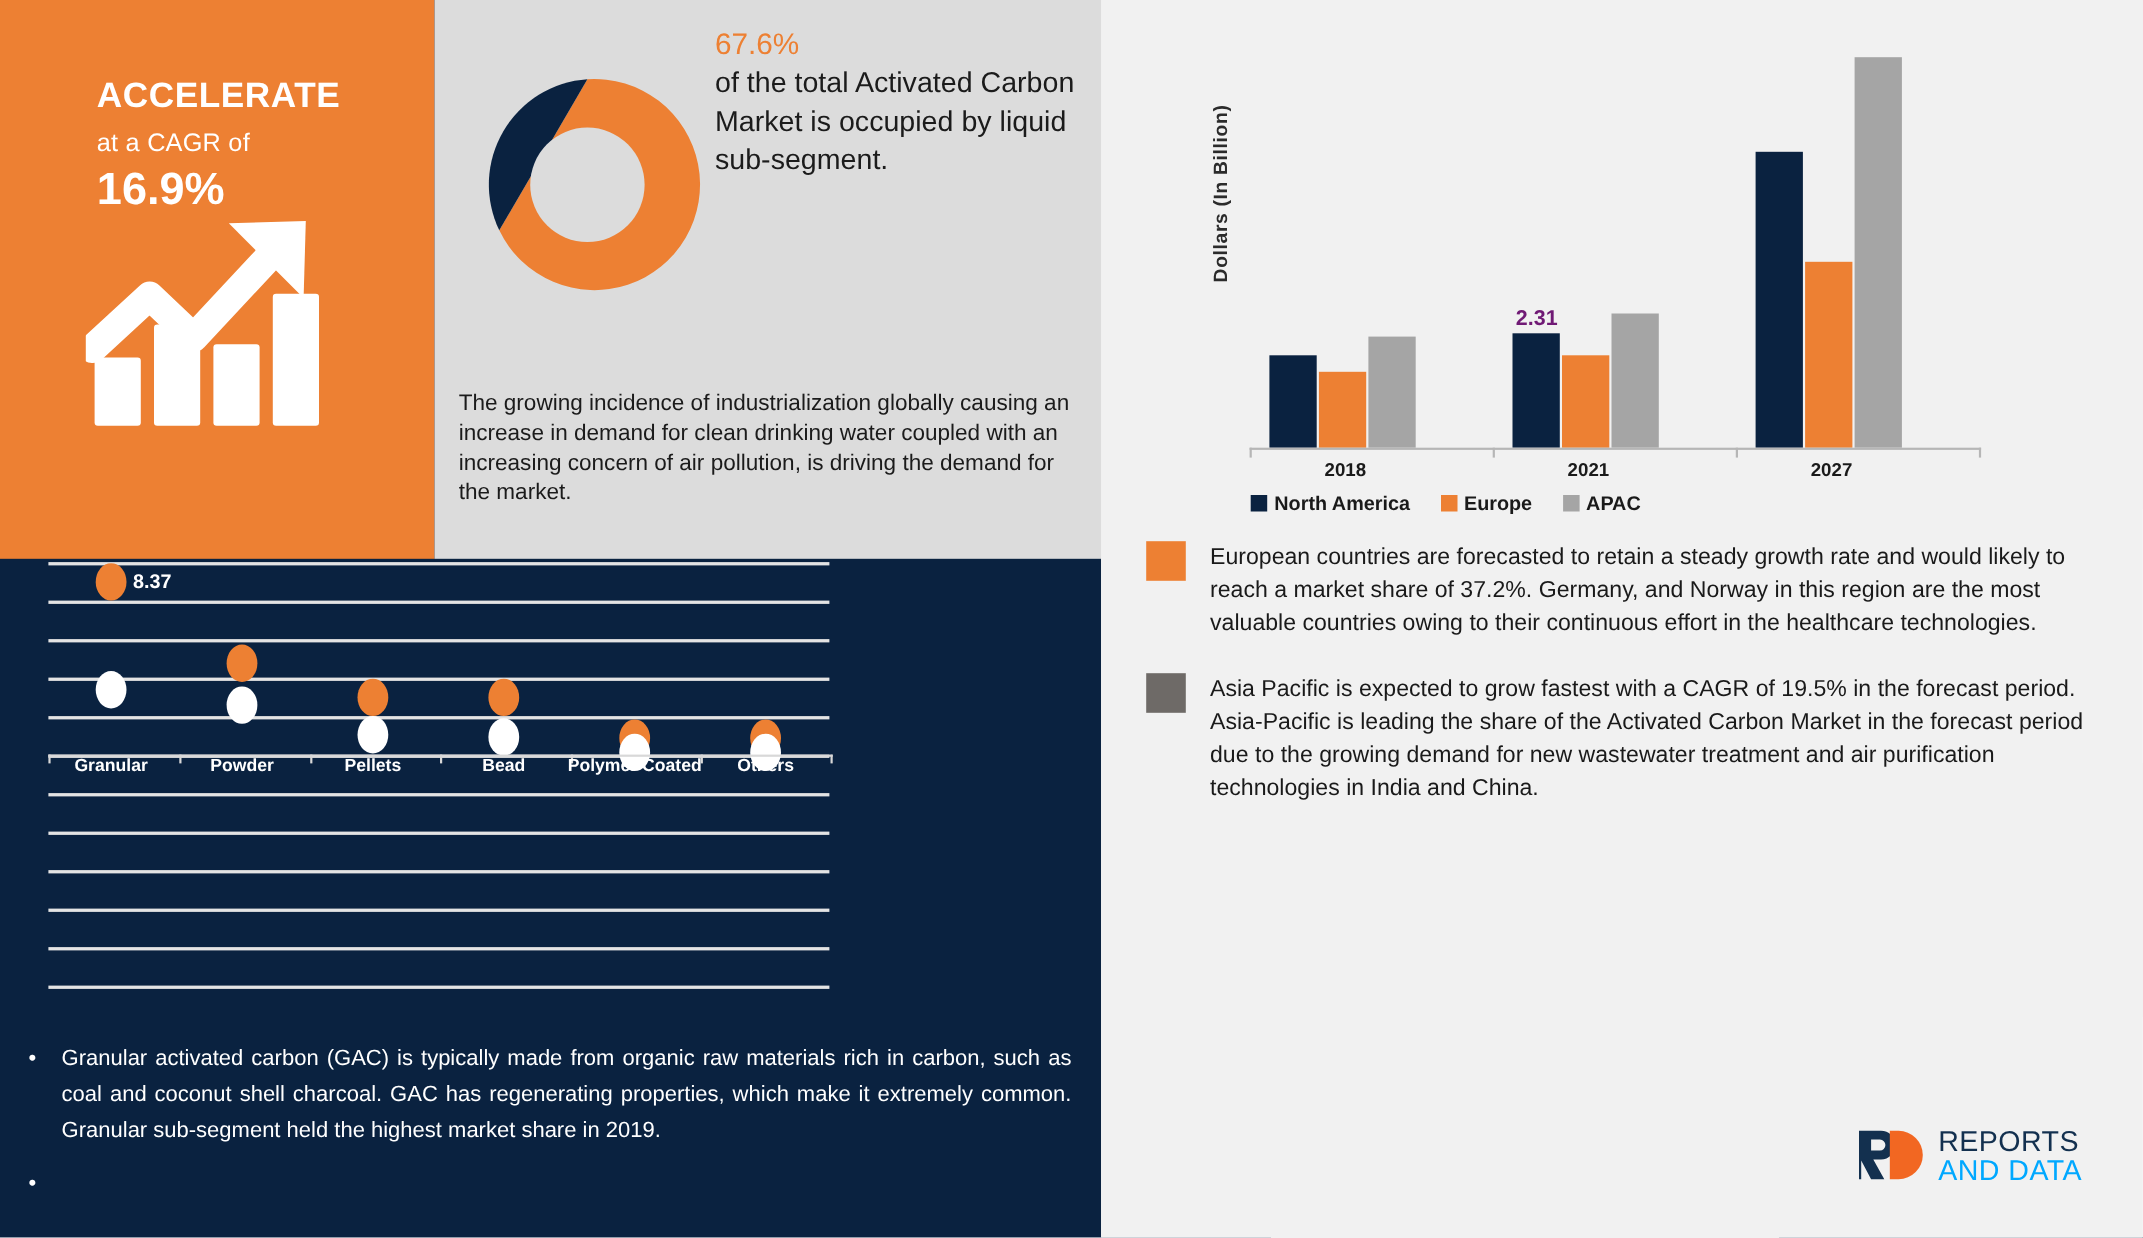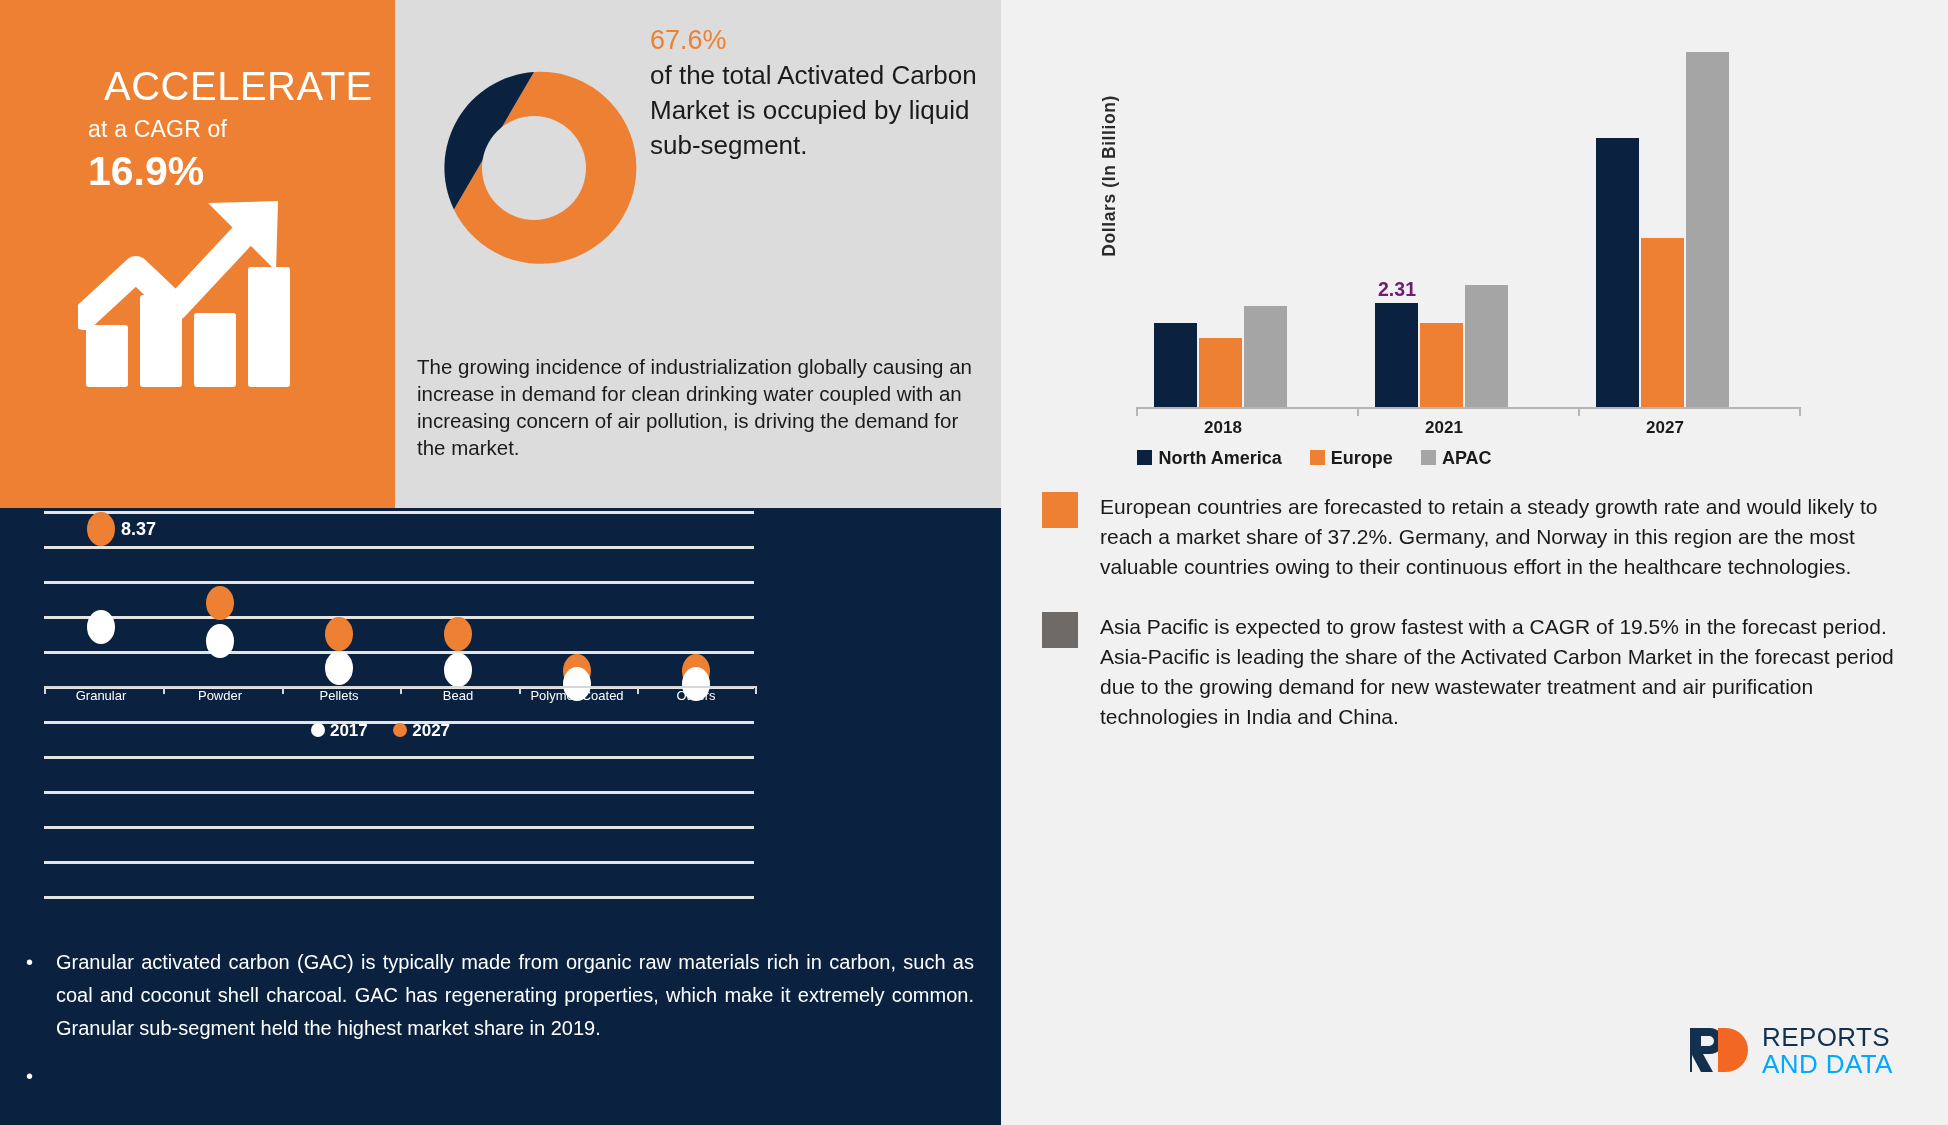--- a/index.html
+++ b/index.html
@@ -14,21 +14,21 @@
   
   .left-col { position: absolute; left: 0; top: 0; width: 1001px; height: 1125px; background: #0a2240; }
 
   
   .cagr-panel {
     position: absolute; left: 0; top: 0; width: 395px; height: 508px;
     background: #ed8033; color: #ffffff;
     padding: 56px 0 0 88px;
   }
   .cagr-line { font-size: 23px; line-height: 30px; font-weight: 400; letter-spacing: .2px; }
-  .cagr-accelerate { font-size: 40px; font-weight: 400; line-height: 52px; letter-spacing: .5px; margin: 4px 16px 2px; }
+  .cagr-accelerate { font-size: 32px; font-weight: 700; line-height: 52px; letter-spacing: .5px; margin: 4px 0 2px; }
   .cagr-pct { font-size: 41px; font-weight: 700; line-height: 50px; margin-top: 2px; }
   .growth-icon { position: absolute; left: 78px; top: 195px; width: 240px; height: 200px; }
 
   
   .donut-panel {
     position: absolute; left: 395px; top: 0; width: 606px; height: 508px;
     background: #dcdcdc;
   }
   .donut-wrap { position: absolute; left: 33px; top: 62px; width: 212px; height: 212px; }
   .donut-text { position: absolute; left: 255px; top: 22px; width: 335px; }
@@ -41,21 +41,21 @@
 
   
   .dotplot { position: absolute; left: 0; top: 508px; width: 1001px; height: 250px; }
   .grid-line { position: absolute; left: 44px; width: 710px; height: 3px; background: #e4e4e4; }
   .dot { position: absolute; border-radius: 50%; transform: translate(-50%, -50%); }
   .dot.y2017 { background: #ffffff; }
   .dot.y2027 { background: #ed8033; }
   .dot-label { position: absolute; color: #ffffff; font-size: 18px; font-weight: 700; transform: translateY(-50%); }
   .x-axis { position: absolute; left: 44px; width: 713px; height: 2px; background: #d8d8d8; }
   .tick { position: absolute; width: 2px; height: 8px; background: #d8d8d8; }
-  .cat-label { position: absolute; color: #ffffff; font-size: 13px; font-weight: 400; transform: translateX(-50%); text-align: left; white-space: nowrap; }
+  .cat-label { position: absolute; color: #ffffff; font-size: 16px; font-weight: 700; transform: translateX(-50%); text-align: left; white-space: nowrap; }
   .dp-legend { position: absolute; left: 0; width: 1001px; text-align: center; color: #ffffff; font-size: 17px; font-weight: 700; }
   .dp-legend .swatch { display: inline-block; width: 14px; height: 14px; border-radius: 50%; vertical-align: -1px; margin-right: 5px; }
   .dp-legend .sw-2017 { background: #ffffff; }
   .dp-legend .sw-2027 { background: #ed8033; }
   .dp-legend .gap { display: inline-block; width: 16px; }
 
   
   .left-bullets { position: absolute; left: 26px; top: 946px; width: 948px; color: #ffffff; }
   .lb-item { display: flex; margin-bottom: 15px; }
   .lb-dot { flex: 0 0 30px; font-size: 20px; line-height: 33px; }
@@ -180,25 +180,20 @@
       <div class="tick" style="left:637px; top:178px;"></div>
       <div class="tick" style="left:755px; top:178px;"></div>
 
       <div class="cat-label" style="left:101px; top:180px;">Granular</div>
       <div class="cat-label" style="left:220px; top:180px;">Powder</div>
       <div class="cat-label" style="left:339px; top:180px;">Pellets</div>
       <div class="cat-label" style="left:458px; top:180px;">Bead</div>
       <div class="cat-label" style="left:577px; top:180px;">Polymer Coated</div>
       <div class="cat-label" style="left:696px; top:180px;">Others</div>
 
-      <div class="dp-legend" style="top:213px; padding-right:240px;">
-        <span class="swatch sw-2017"></span><span>2017</span>
-        <span class="gap"></span>
-        <span class="swatch sw-2027"></span><span>2027</span>
-      </div>
     </div>
 
     <div class="left-bullets">
       <div class="lb-item">
         <div class="lb-dot">•</div>
         <div class="lb-text">Granular activated carbon (GAC) is typically made from organic raw materials rich in carbon, such as coal and coconut shell charcoal. GAC has regenerating properties, which make it extremely common. Granular sub-segment held the highest market share in 2019.</div>
       </div>
       <div class="lb-item">
         <div class="lb-dot">•</div>
       </div>

